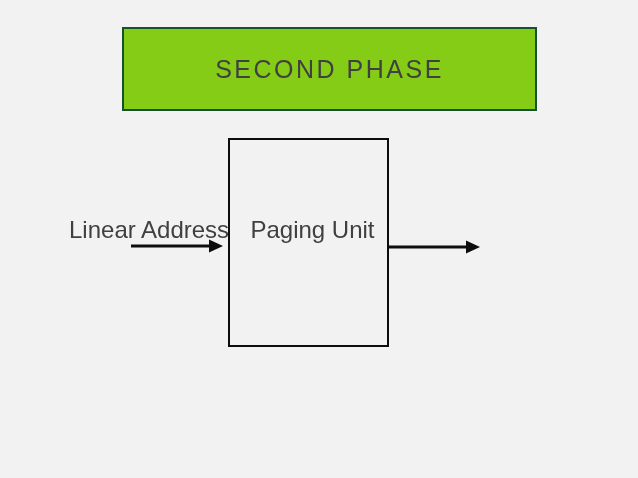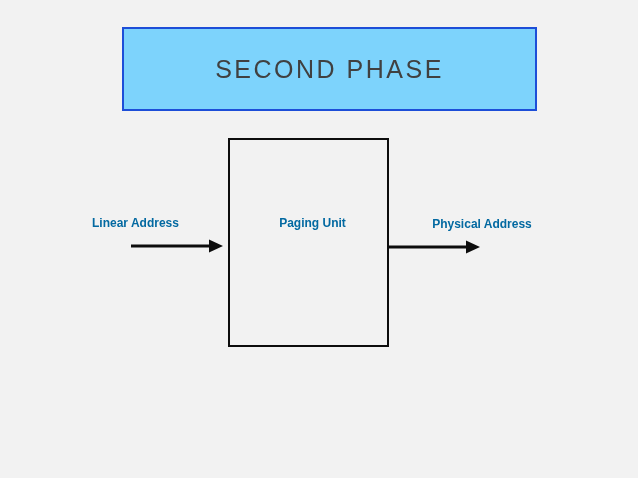--- a/index.html
+++ b/index.html
@@ -14,22 +14,22 @@
     background: #f2f2f2;
     overflow: hidden;
     font-family: "Liberation Sans", sans-serif;
   }
   .title-box {
     position: absolute;
     left: 122px;
     top: 27px;
     width: 415px;
     height: 84px;
-    background: #7dd3fc;
-    border: 2px solid #1d4ed8;
+    background: #84cc16;
+    border: 2px solid #14532d;
     box-sizing: border-box;
     display: flex;
     align-items: center;
     justify-content: center;
   }
   .title-text {
     font-size: 25px;
     font-weight: 400;
     letter-spacing: 2.5px;
     color: #404040;
@@ -40,23 +40,23 @@
     left: 228px;
     top: 138px;
     width: 161px;
     height: 209px;
     border: 2.5px solid #0d0d0d;
     box-sizing: border-box;
     background: transparent;
   }
   .label {
     position: absolute;
-    font-size: 12px;
-    font-weight: bold;
-    color: #0369a1;
+    font-size: 24px;
+    font-weight: normal;
+    color: #404040;
     white-space: nowrap;
     line-height: 1.1;
   }
   .paging-label {
     left: 228px;
     top: 217px;
     width: 169px;
     text-align: center;
   }
   .linear-label {
@@ -86,21 +86,20 @@
   <div class="title-box">
     <span class="title-text">SECOND PHASE</span>
   </div>
 
   <div class="paging-box"></div>
 
   <span class="label paging-label">Paging Unit</span>
 
   <span class="label linear-label">Linear Address</span>
 
-  <span class="label physical-label">Physical Address</span>
 
   <svg class="arrow arrow-left" width="93" height="16" viewBox="0 0 93 16">
     <line x1="0" y1="8" x2="80" y2="8" stroke-width="3" stroke="#0d0d0d"></line>
     <polygon points="78,1.5 92,8 78,14.5" fill="#0d0d0d"></polygon>
   </svg>
 
   <svg class="arrow arrow-right" width="93" height="16" viewBox="0 0 93 16">
     <line x1="0" y1="8" x2="80" y2="8" stroke-width="3" stroke="#0d0d0d"></line>
     <polygon points="78,1.5 92,8 78,14.5" fill="#0d0d0d"></polygon>
   </svg>

